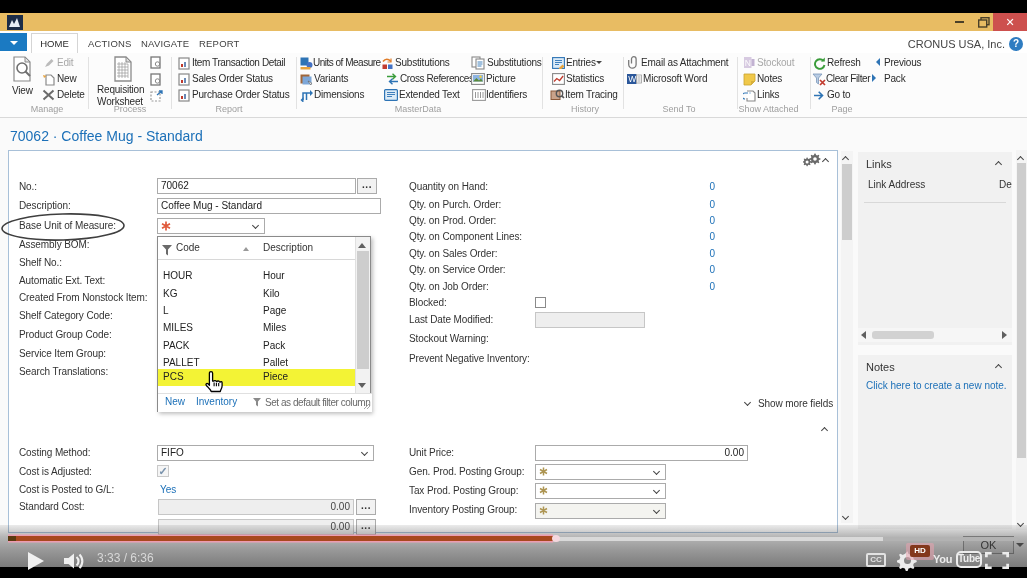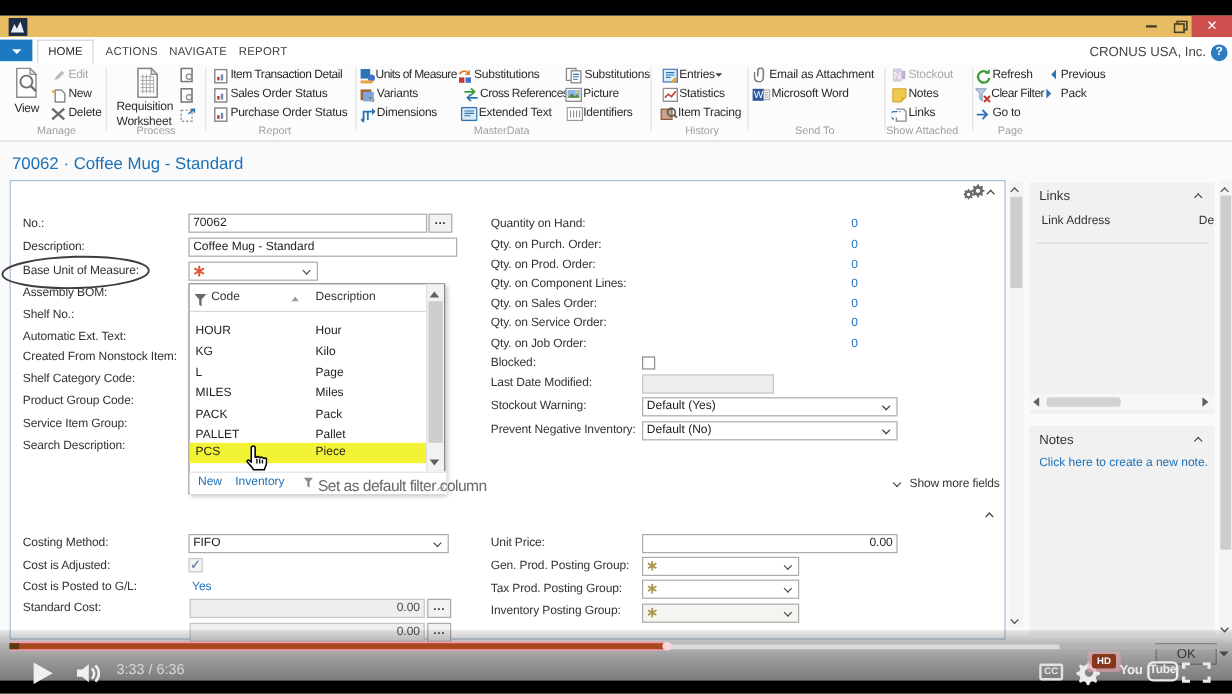--- a/index.html
+++ b/index.html
@@ -285,21 +285,21 @@
   <div class="abs flabel" style="left:19px;top:181px">No.:</div>
   <div class="abs flabel" style="left:19px;top:200px">Description:</div>
   <div class="abs flabel" style="left:19px;top:220px">Base Unit of Measure:</div>
   <div class="abs flabel" style="left:19px;top:239px">Assembly BOM:</div>
   <div class="abs flabel" style="left:19px;top:257px">Shelf No.:</div>
   <div class="abs flabel" style="left:19px;top:275px">Automatic Ext. Text:</div>
   <div class="abs flabel" style="left:19px;top:292px">Created From Nonstock Item:</div>
   <div class="abs flabel" style="left:19px;top:310px">Shelf Category Code:</div>
   <div class="abs flabel" style="left:19px;top:329px">Product Group Code:</div>
   <div class="abs flabel" style="left:19px;top:348px">Service Item Group:</div>
-  <div class="abs flabel" style="left:19px;top:366px">Search Description:</div>
+  <div class="abs flabel" style="left:19px;top:366px">Search Translations:</div>
 
   <svg class="abs" style="left:0px;top:208px" width="140" height="38">
     <ellipse cx="63" cy="19" rx="61" ry="13" fill="none" stroke="#3f3f3f" stroke-width="1.6" transform="rotate(-1.5 63 19)"></ellipse>
   </svg>
 
   <div class="abs tbox" style="left:157px;top:178px;width:199px">70062</div>
   <div class="abs tbox" style="left:357px;top:178px;width:20px;text-align:center;background:#f2f2f2;line-height:11px;letter-spacing:0.5px;font-weight:bold;color:#333">...</div>
   <div class="abs tbox" style="left:157px;top:198px;width:224px">Coffee Mug - Standard</div>
   <div class="abs tbox" style="left:157px;top:218px;width:108px">
       <span class="chev" style="position:absolute;right:6px;top:4px"></span>
@@ -321,22 +321,20 @@
   <div class="abs flabel" style="left:409px;top:353px">Prevent Negative Inventory:</div>
   <div class="abs blue" style="left:680px;top:181px;width:35px;text-align:right;font-size:10px">0</div>
   <div class="abs blue" style="left:680px;top:199px;width:35px;text-align:right;font-size:10px">0</div>
   <div class="abs blue" style="left:680px;top:215px;width:35px;text-align:right;font-size:10px">0</div>
   <div class="abs blue" style="left:680px;top:231px;width:35px;text-align:right;font-size:10px">0</div>
   <div class="abs blue" style="left:680px;top:248px;width:35px;text-align:right;font-size:10px">0</div>
   <div class="abs blue" style="left:680px;top:264px;width:35px;text-align:right;font-size:10px">0</div>
   <div class="abs blue" style="left:680px;top:281px;width:35px;text-align:right;font-size:10px">0</div>
   <div class="abs" style="left:535px;top:297px;width:11px;height:11px;border:1px solid #8a8a8a;background:#fff"></div>
   <div class="abs dbox" style="left:535px;top:312px;width:110px"></div>
-  <div class="abs tbox" style="left:535px;top:331px;width:213px">Default (Yes)<span class="chev" style="position:absolute;right:6px;top:4px"></span></div>
-  <div class="abs tbox" style="left:535px;top:351px;width:213px">Default (No)<span class="chev" style="position:absolute;right:6px;top:4px"></span></div>
   <div class="abs flabel" style="left:758px;top:398px">Show more fields</div>
   <div class="chev abs" style="left:745px;top:400px"></div>
 
   <svg class="abs" style="left:803px;top:153px" width="18" height="14" viewBox="0 0 18 14">
     <g fill="#6a6a6a" fill-rule="evenodd">
       <path d="M12.5 0.5 l0.6 1.5 1 0.4 1.5-0.7 0.7 0.7 -0.7 1.5 0.4 1 1.5 0.6 v1 l-1.5 0.6 -0.4 1 0.7 1.5 -0.7 0.7 -1.5-0.7 -1 0.4 -0.6 1.5 h-1 l-0.6-1.5 -1-0.4 -1.5 0.7 -0.7-0.7 0.7-1.5 -0.4-1 -1.5-0.6 v-1 l1.5-0.6 0.4-1 -0.7-1.5 0.7-0.7 1.5 0.7 1-0.4 0.6-1.5 z M12 4.2 a1.8 1.8 0 1 0 0 3.6 a1.8 1.8 0 0 0 0-3.6 z"></path>
       <path d="M4.5 4.5 l0.5 1.2 0.8 0.3 1.2-0.5 0.5 0.5 -0.5 1.2 0.3 0.8 1.2 0.5 v0.8 l-1.2 0.5 -0.3 0.8 0.5 1.2 -0.5 0.5 -1.2-0.5 -0.8 0.3 -0.5 1.2 h-0.8 l-0.5-1.2 -0.8-0.3 -1.2 0.5 -0.5-0.5 0.5-1.2 -0.3-0.8 -1.2-0.5 v-0.8 l1.2-0.5 0.3-0.8 -0.5-1.2 0.5-0.5 1.2 0.5 0.8-0.3 0.5-1.2 z M4.1 7.6 a1.5 1.5 0 1 0 0 3 a1.5 1.5 0 0 0 0-3 z"></path>
     </g>
   </svg>
   <div class="chevup abs" style="left:823px;top:159px"></div>
@@ -406,21 +404,21 @@
     <div class="abs tri-up" style="left:200px;top:6px"></div>
     <div class="abs" style="left:199px;top:14px;width:12px;height:118px;background:#cdcdcd"></div>
     <div class="abs tri-down" style="left:200px;top:146px"></div>
 
     <div class="abs" style="left:0;top:156px;width:214px;height:19px;background:#fff;border-top:1px solid #e0e0e0"></div>
     <div class="abs blue" style="left:7px;top:159px;font-size:10px">New</div>
     <div class="abs blue" style="left:38px;top:159px;font-size:10px">Inventory</div>
     <svg class="abs" style="left:95px;top:161px" width="9" height="9">
         <path d="M0 0 h8 l-3 3.5 v5 l-2 -1.5 v-3.5 z" fill="#8a8a8a"></path>
       </svg>
-    <div class="abs" style="left:107px;top:160px;font-size:13px;color:#6a6a6a;white-space:nowrap;letter-spacing:-0.45px">Set as default filter column</div>
+    <div class="abs" style="left:107px;top:160px;font-size:10px;color:#6a6a6a;white-space:nowrap;letter-spacing:-0.45px">Set as default filter column</div>
     <svg class="abs" style="left:206px;top:166px" width="7" height="7">
         <path d="M6 0 L0 6 M6 3 L3 6" stroke="#aaa" stroke-width="1"></path>
       </svg>
   </div>
 
   <svg class="abs" style="left:202px;top:370px;z-index:3" width="21" height="24" viewBox="0 0 21 24">
     <path fill="#fff" stroke="#000" stroke-width="1.3" stroke-linejoin="round" d="M7.4 3.2 a1.6 1.6 0 0 1 3.2 0 V11 l1.2 0.2 c0.1-0.9 2.3-0.9 2.4 0.1 l0.9 0.2 c0.3-0.8 2.1-0.7 2.3 0.3 l0.8 0.2 c0.5-0.7 1.9-0.4 1.9 0.7 v3.1 c0 1.8-0.6 2.6-1.1 3.6 -0.4 0.7-0.6 1.3-0.7 2.1 H9.2 c-0.3-1.1-1-2-2-3 -0.9-1-2.1-2.2-2.9-3.2 -1-1.2 0.5-2.6 1.7-1.5 l1.4 1.4 Z"></path>
     <path fill="none" stroke="#000" stroke-width="1.1" d="M12.1 12.5 v3.8 M14.4 12.7 v3.6 M16.7 13.1 v3.2"></path>
   </svg>
 

